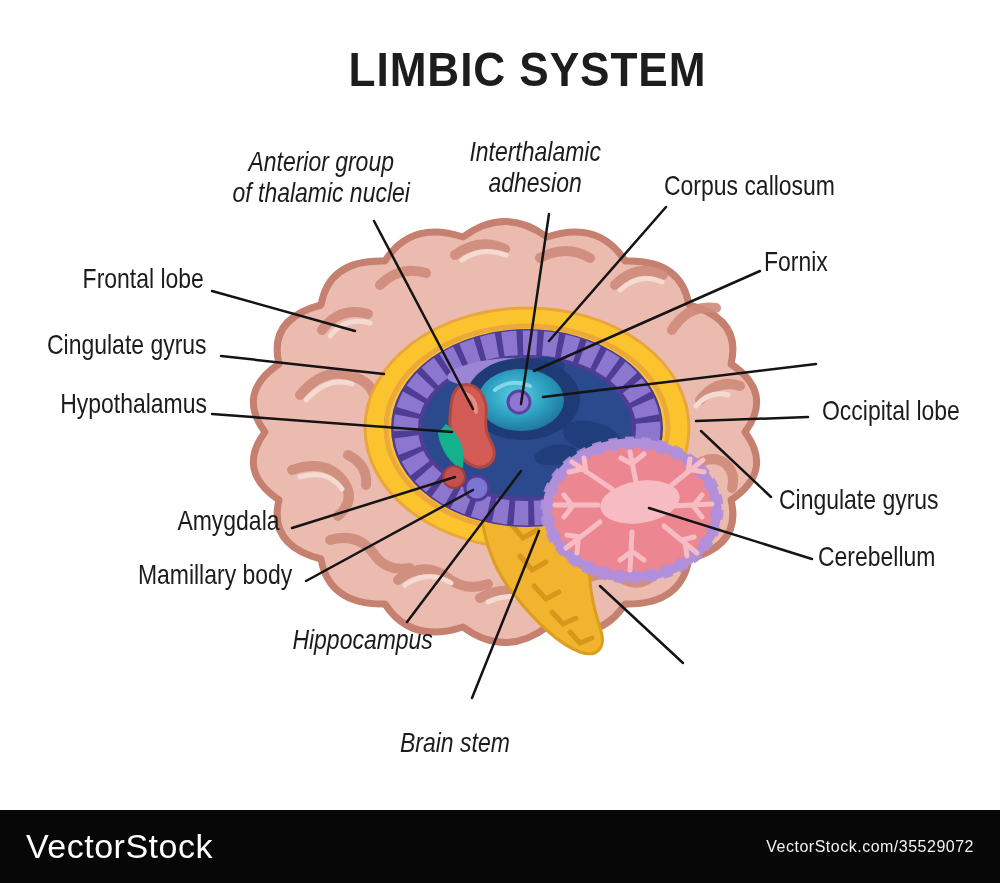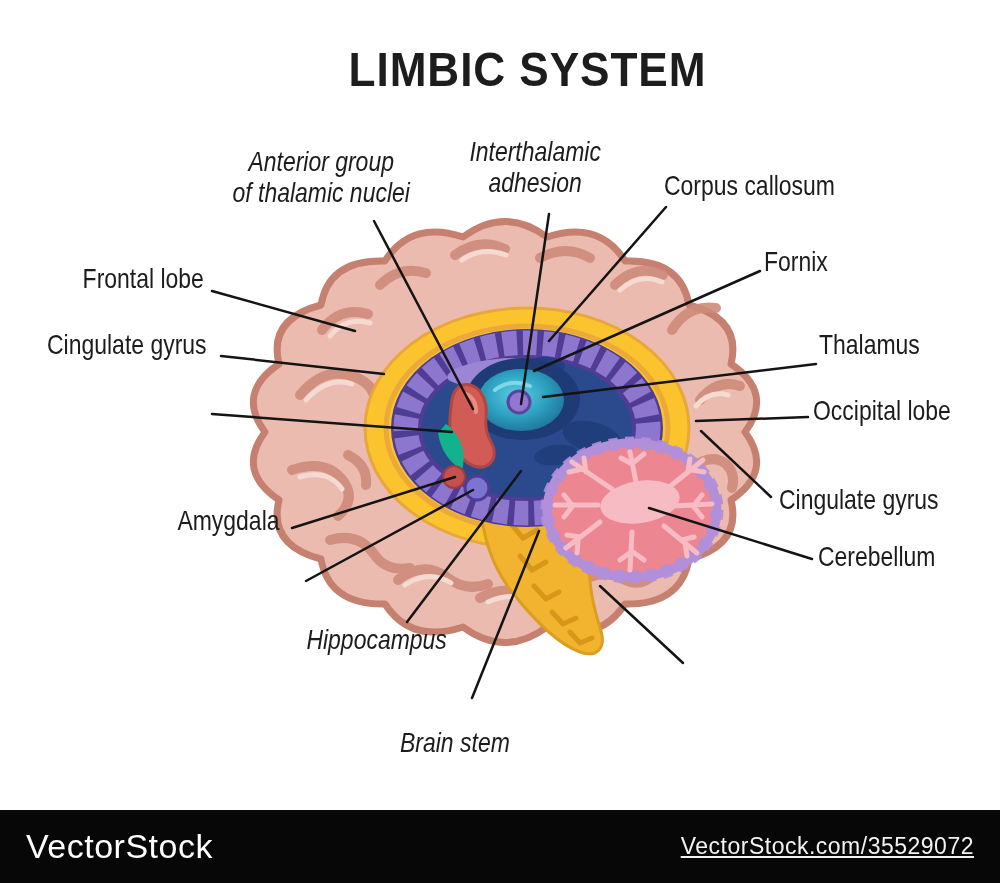--- a/index.html
+++ b/index.html
@@ -22,36 +22,36 @@
 
   
   .l-anterior {left:171px; top:146px; width:300px;}
   .l-inter    {left:415px; top:136px; width:240px;}
   .l-corpus   {left:664px; top:170px; width:300px;}
   .l-fornix   {left:764px; top:246px; width:200px;}
   .l-frontal  {left:0px;   top:263px; width:204px;}
   .l-cingL    {left:0px;   top:329px; width:207px;}
   .l-hypo     {left:0px;   top:388px; width:207px;}
   .l-thal     {left:819px; top:329px; width:180px;}
-  .l-occ      {left:813px; top:395px; width:187px;}
+  .l-occ      {left:813px; top:395px; width:187px;text-align:center;}
   .l-cingR    {left:779px; top:484px; width:221px;}
   .l-cereb    {left:818px; top:541px; width:182px;}
   .l-amyg     {left:60px;  top:505px; width:220px;}
   .l-mamm     {left:60px;  top:559px; width:232px;}
-  .l-hippo    {left:291px; top:624px; width:170px;}
+  .l-hippo    {left:277px; top:624px; width:170px;}
   .l-stem     {left:355px; top:699px; width:200px;margin-top:28px;}
   .l-chor     {left:686px; top:659px; width:250px;}
 
   .wm-bar{
     position:absolute;left:0;top:810px;width:1000px;height:73px;background:#070707;
     display:flex;align-items:center;justify-content:space-between;
     box-sizing:border-box;padding:0 26px;
   }
   .wm-brand{color:#fff;font-size:34px;letter-spacing:.5px;}
-  .wm-url{color:#f2f2f2;font-size:23px;letter-spacing:.5px;text-decoration:underline;}
+  .wm-url{color:#f2f2f2;font-size:16px;letter-spacing:.5px;}
 </style>
 </head>
 <body>
 
 <div class="stage">
 
 <svg class="brain" width="1000" height="810" viewBox="0 0 1000 810" aria-hidden="true">
 
   <defs>
     <radialGradient id="thalGrad" cx="45%" cy="42%" r="65%">
@@ -186,25 +186,26 @@
 </div>
 
 <div class="lbl ac l-anterior"><span>Anterior group
 of thalamic nuclei</span></div>
 <div class="lbl ac l-inter"><span>Interthalamic
 adhesion</span></div>
 <div class="lbl al l-corpus"><span>Corpus callosum</span></div>
 <div class="lbl al l-fornix"><span>Fornix</span></div>
 <div class="lbl ar l-frontal"><span>Frontal lobe</span></div>
 <div class="lbl ar l-cingL"><span>Cingulate gyrus</span></div>
-<div class="lbl al l-thal"><span>Thalamus</span></div>
+<div class="lbl ar l-hypo"><span>Hypothalamus</span></div>
 <div class="lbl al l-occ"><span>Occipital lobe</span></div>
 <div class="lbl al l-cingR"><span>Cingulate gyrus</span></div>
 <div class="lbl al l-cereb"><span>Cerebellum</span></div>
 <div class="lbl ar l-amyg"><span>Amygdala</span></div>
+<div class="lbl ar l-mamm"><span>Mamillary body</span></div>
 <div class="lbl ac l-hippo"><span>Hippocampus</span></div>
 <div class="lbl ac l-stem"><span>Brain stem</span></div>
 
 <div class="wm-bar">
   <span class="wm-brand">VectorStock</span>
   <span class="wm-url">VectorStock.com/35529072</span>
 </div>
 
 </div>
 

